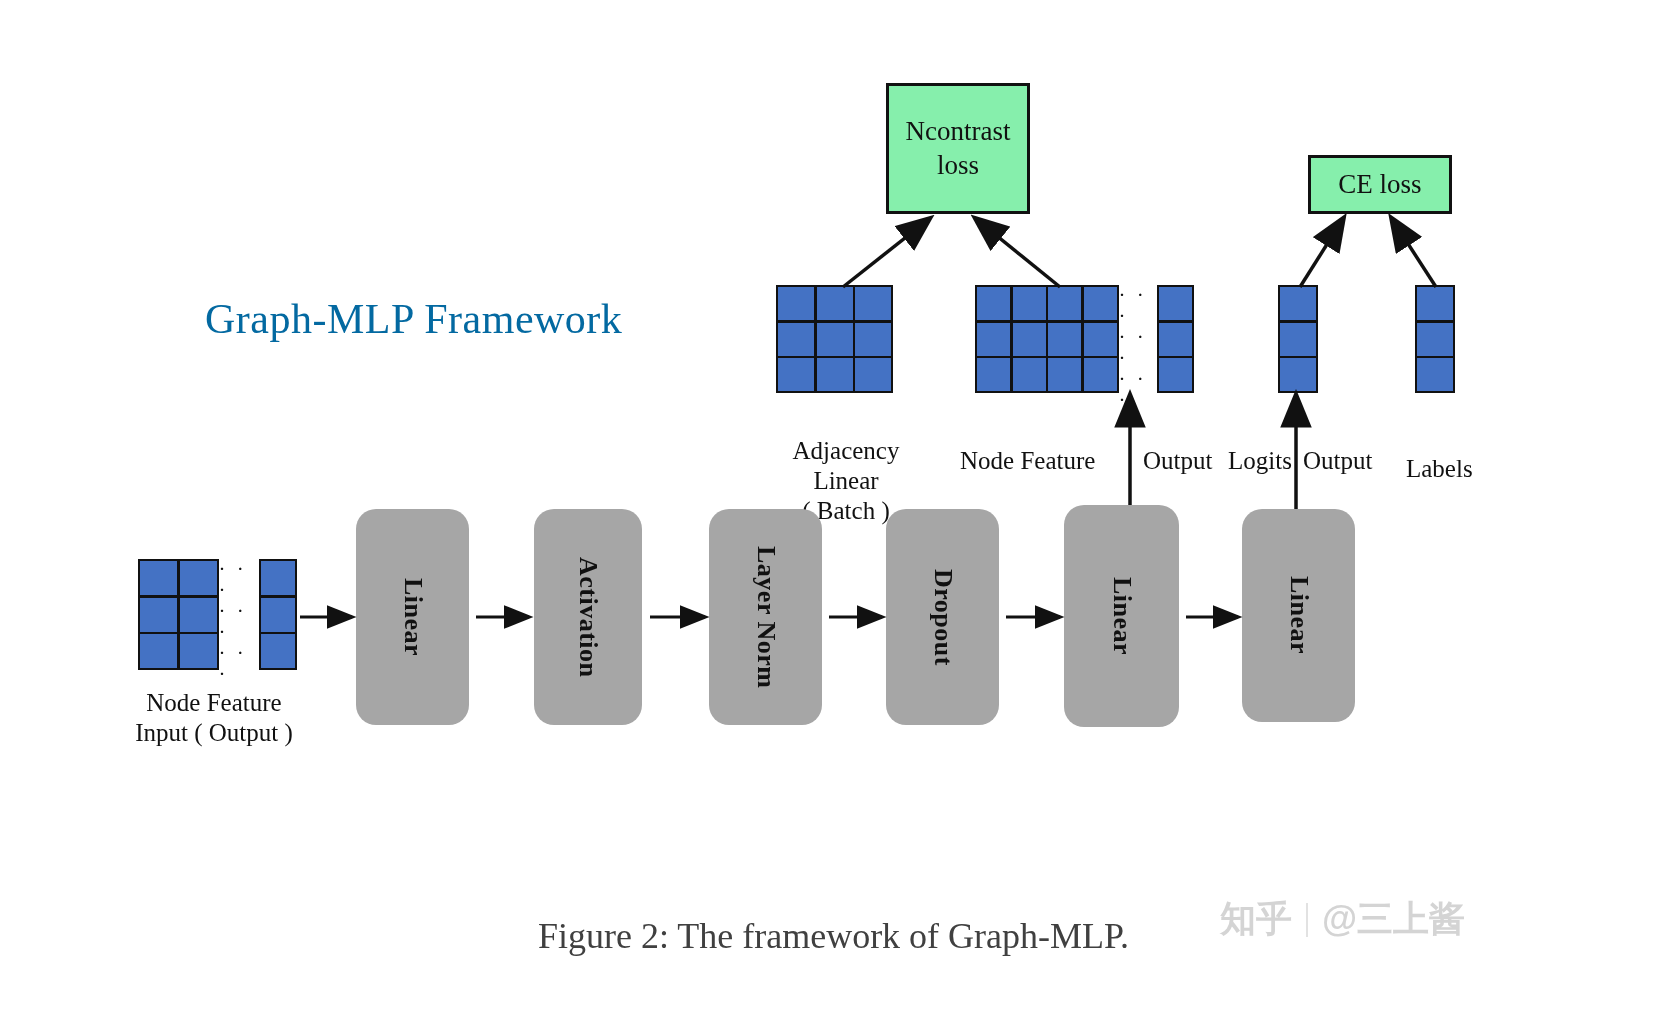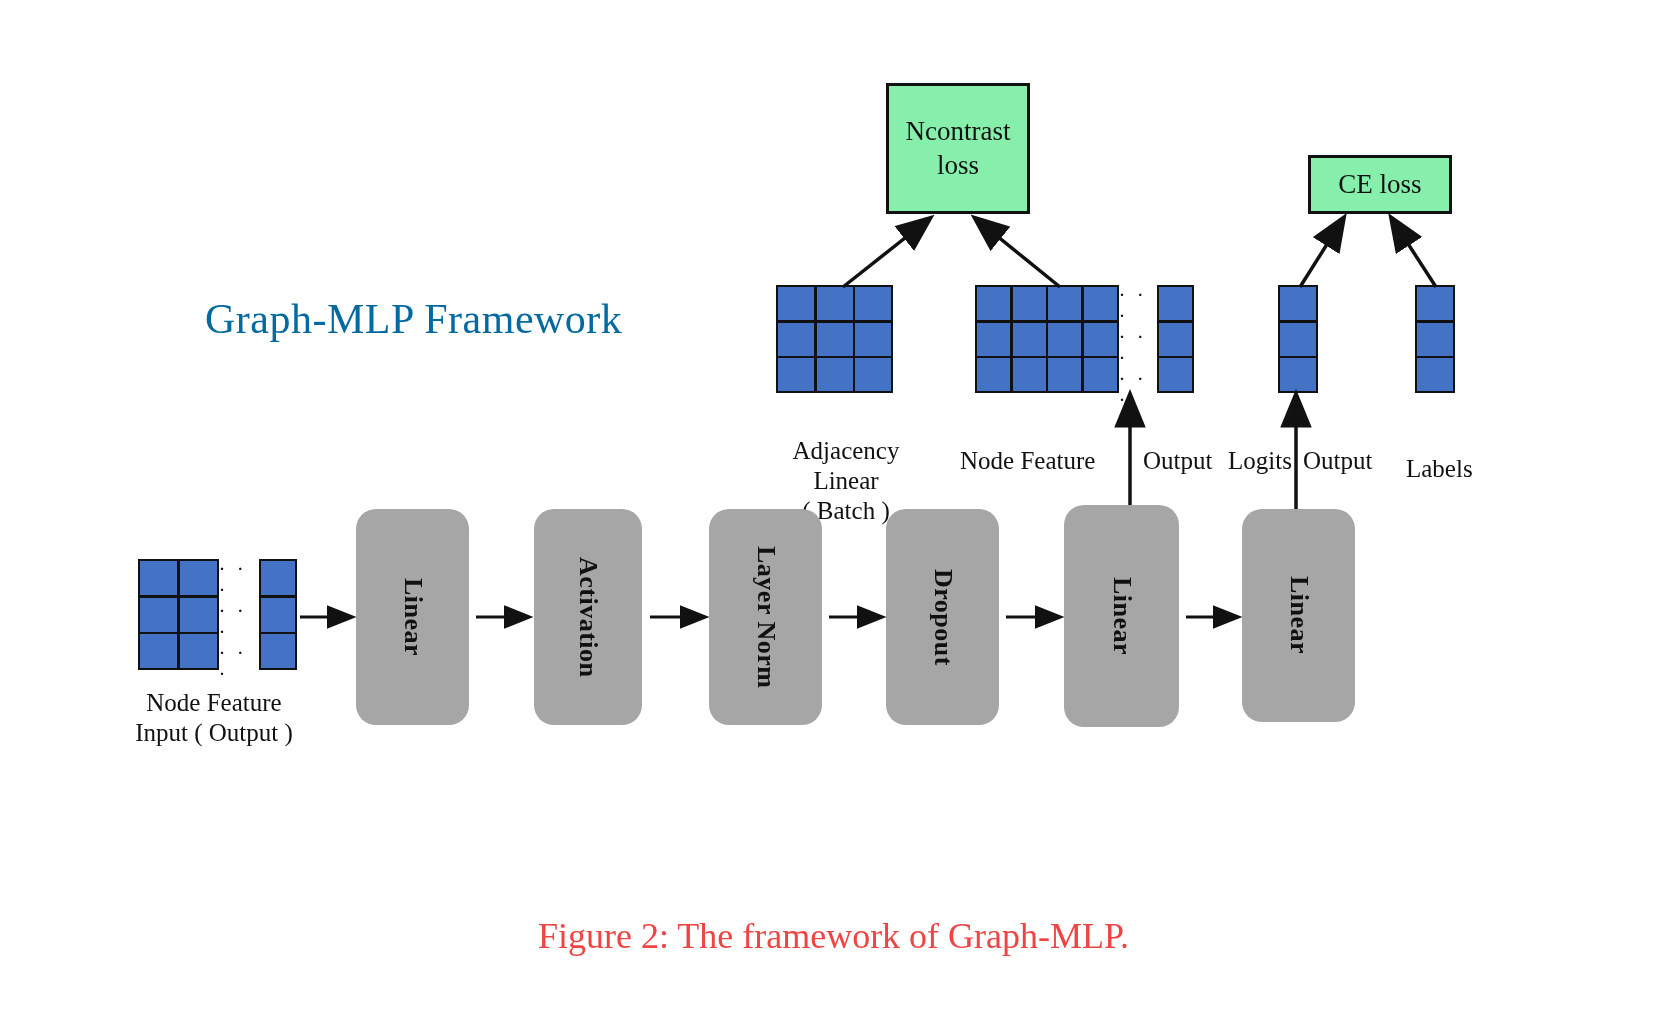--- a/index.html
+++ b/index.html
@@ -180,21 +180,21 @@
     pointer-events: none;
   }
 
   
   #figure-caption {
     left: 0;
     top: 915px;
     width: 1667px;
     text-align: center;
     font-size: 36px;
-    color: #ef4444;
+    color: #404040;
   }
 
   
   #watermark {
     left: 1220px;
     top: 895px;
     display: flex;
     align-items: center;
     gap: 14px;
     color: #d4d4d4;
@@ -369,14 +369,19 @@
 
     <line x1="1060" y1="287" x2="976" y2="219" stroke="#111111" stroke-width="3.5" marker-end="url(#ah-thin)"></line>
 
     <line x1="1300" y1="287" x2="1343" y2="219" stroke="#111111" stroke-width="3.5" marker-end="url(#ah-thin)"></line>
 
     <line x1="1436" y1="287" x2="1392" y2="219" stroke="#111111" stroke-width="3.5" marker-end="url(#ah-thin)"></line>
   </svg>
 
   <div class="abs" id="figure-caption">Figure 2: The framework of Graph-MLP.</div>
 
+  <div class="abs" id="watermark">
+    <span>知乎</span>
+    <span class="wm-sep"></span>
+    <span>@三上酱</span>
+  </div>
 
 </div>
 
 </body></html>

